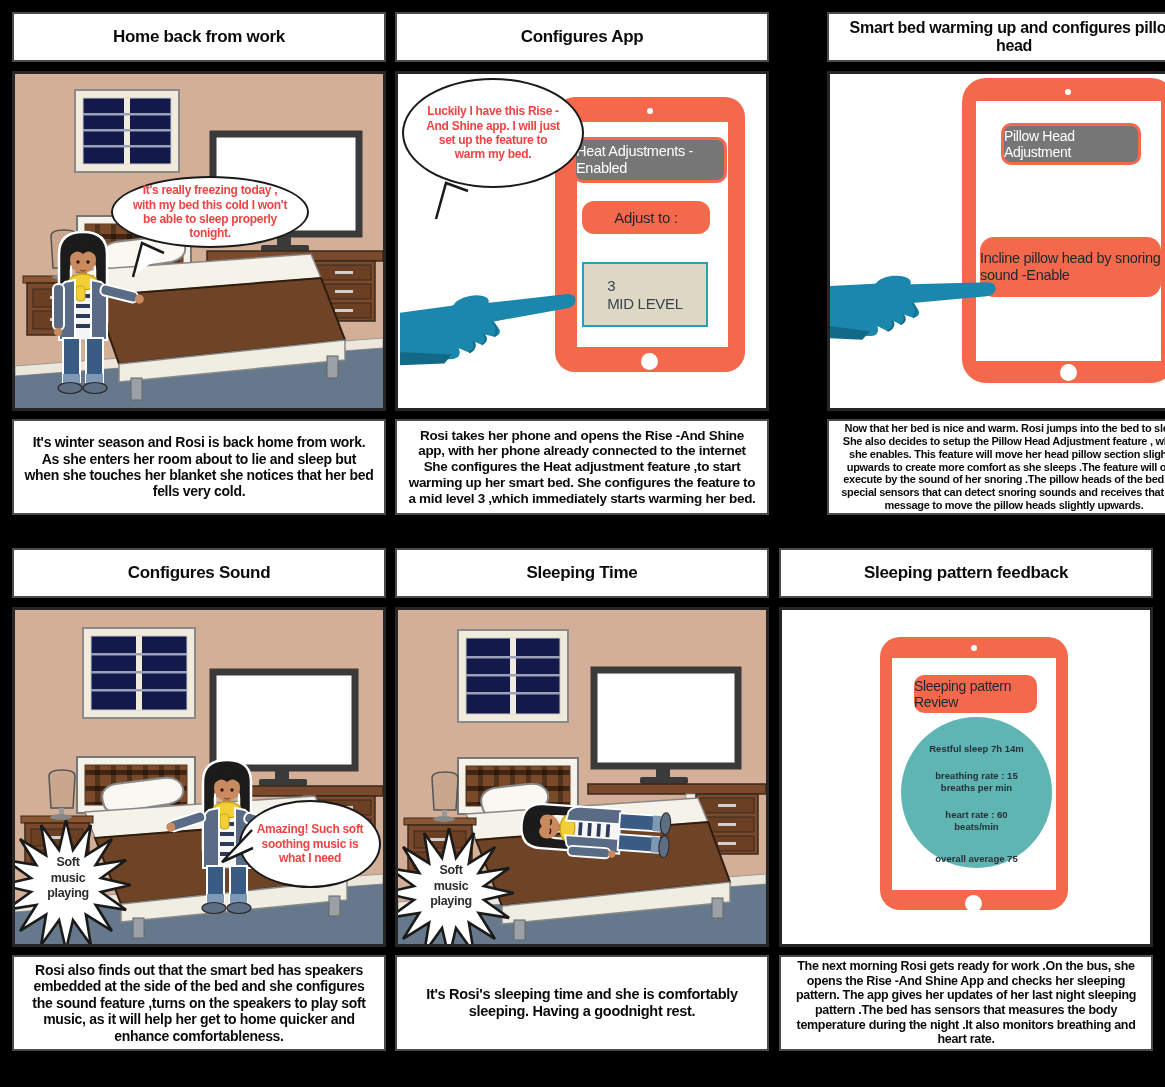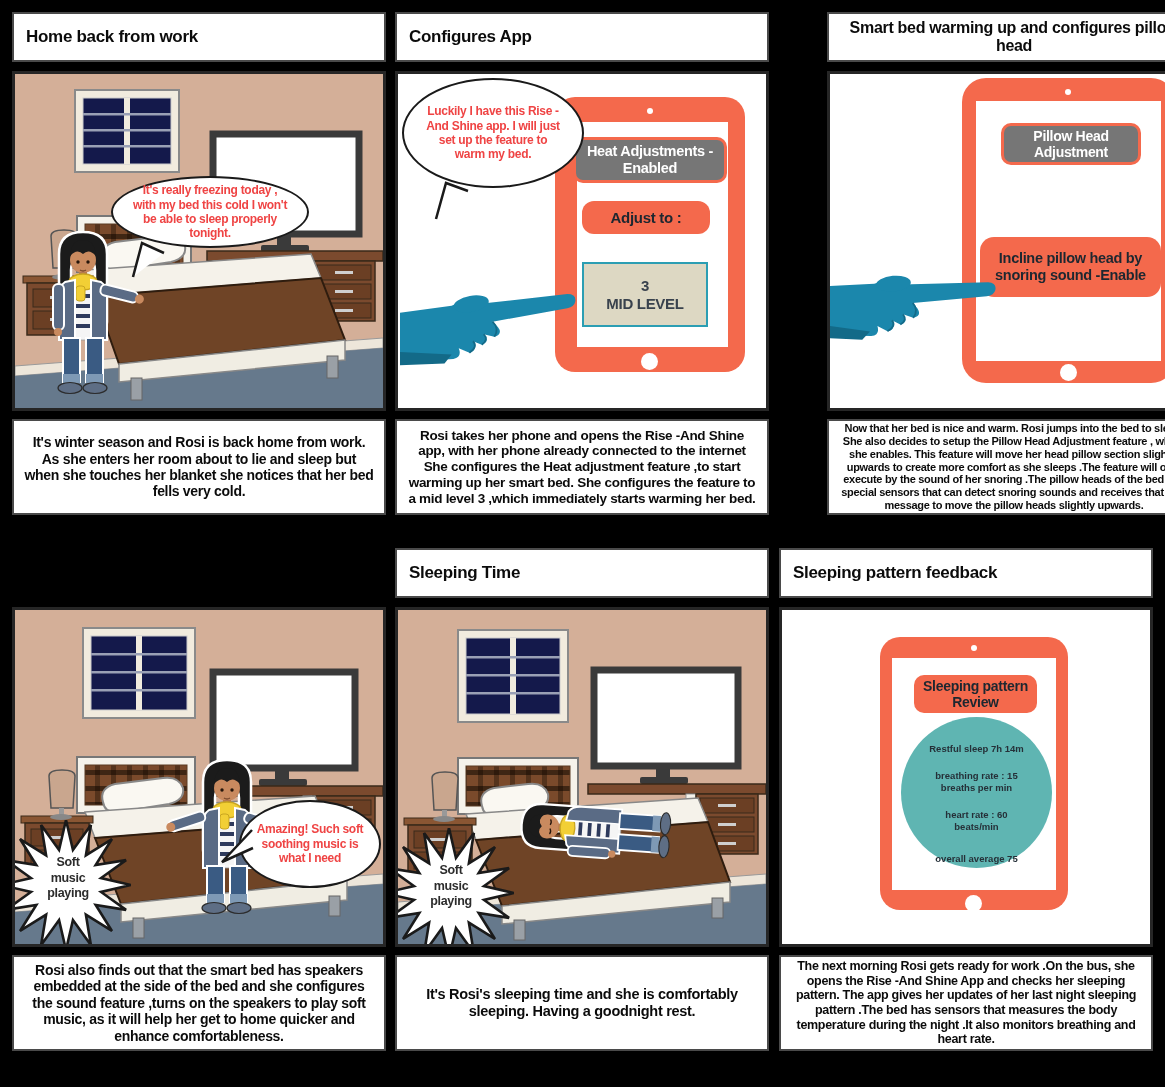--- a/index.html
+++ b/index.html
@@ -1,38 +1,38 @@
 <!DOCTYPE html>
 <html><head>
 <meta charset="utf-8">
 <style>
   html,body{margin:0;padding:0;}
   body{width:1165px;height:1087px;position:relative;background:#000;
        font-family:"Liberation Sans","DejaVu Sans",sans-serif;overflow:hidden;}
   .cell{position:absolute;width:374px;height:505px;}
   .titlebox{position:absolute;left:0;top:0;width:374px;height:50px;background:#fff;
-    border:2px solid #4a4a4a;box-sizing:border-box;display:flex;align-items:center;justify-content:flex-start;
+    border:2px solid #4a4a4a;box-sizing:border-box;display:flex;align-items:center;justify-content:center;
     text-align:center;font-weight:bold;font-size:17px;letter-spacing:-0.3px;color:#0b0b0b;
     line-height:1.1;padding:0 12px;}
   .panel{position:absolute;left:0;top:59px;width:374px;height:340px;background:#fff;
     border:3px solid #262626;box-sizing:border-box;overflow:hidden;}
   .caption{position:absolute;left:0;top:407px;width:374px;height:96px;background:#fff;
     border:2px solid #4a4a4a;box-sizing:border-box;display:flex;align-items:center;justify-content:center;
     text-align:center;font-weight:bold;color:#0b0b0b;padding:3px 9px;letter-spacing:-0.3px;line-height:1.17;}
   .scene{position:absolute;left:0;top:0;width:368px;height:334px;}
   .bubble{position:absolute;background:#fff;border:2.5px solid #1a1a1a;border-radius:50%;
     display:flex;align-items:center;justify-content:center;text-align:center;font-weight:bold;
     color:#ef4444;box-sizing:border-box;letter-spacing:-0.3px;line-height:1.2;z-index:5;}
   .tail{position:absolute;z-index:6;}
   .tablet{position:absolute;background:#F4694C;border-radius:20px;}
   .tscreen{position:absolute;background:#fff;}
   .cam{position:absolute;width:6px;height:6px;border-radius:50%;background:#fff;}
   .homebtn{position:absolute;width:17px;height:17px;border-radius:50%;background:#fff;}
-  .tbtn{position:absolute;display:flex;align-items:center;justify-content:center;text-align:center;
-    font-weight:bold;box-sizing:border-box;letter-spacing:-0.3px;line-height:1.15;}
+  .tbtn{position:absolute;display:flex;align-items:center;justify-content:center;text-align:left;
+    font-weight:normal;box-sizing:border-box;letter-spacing:-0.3px;line-height:1.15;}
   .btn-gray{background:#767676;color:#fff;border:3px solid #F4694C;border-radius:10px;font-size:14.5px;}
   .btn-orange{background:#F4694C;color:#1d2730;border-radius:12px;font-size:15px;}
   .btn-beige{background:#DDD8C3;color:#39424d;border:2px solid #2B9EB3;font-size:15px;white-space:pre-line;}
   .burst{position:absolute;z-index:4;}
   .burst-text{position:absolute;z-index:5;font-weight:bold;color:#2c2c2c;text-align:center;
     white-space:pre-line;line-height:1.25;letter-spacing:-0.3px;}
   .statcircle{position:absolute;background:#5FB5B2;border-radius:50%;display:flex;flex-direction:column;
     align-items:center;justify-content:flex-start;box-sizing:border-box;}
   .stat{font-weight:bold;font-size:9.5px;color:#253038;text-align:center;white-space:pre-line;line-height:1.25;}
   .hand{position:absolute;z-index:3;}
@@ -209,20 +209,23 @@
       <path d="M0,92 L58,95 L50,105 L0,107 Z" fill="#136A88"></path>
       <path d="M104,58 Q112,66 106,75 M94,72 Q100,78 92,84 M82,80 Q88,86 78,93" stroke="#136A88" stroke-width="2" fill="none"></path>
     </svg>
   </div>
   <div class="caption" style="font-size:11px;">
       <span>Now that her bed is nice and warm. Rosi jumps into the bed to sleep. She also decides to setup the Pillow Head Adjustment feature , which she enables. This feature will move her head pillow section slightly upwards to create more comfort as she sleeps .The feature will only execute by the sound of her snoring .The pillow heads of the bed has special sensors that can detect snoring sounds and receives that as a message to move the pillow heads slightly upwards.</span>
     </div>
 </div>
 
 <div class="cell" style="left:12px;top:548px;">
+  <div class="titlebox">
+      <span>Configures Sound</span>
+    </div>
   <div class="panel">
     <svg class="scene" viewBox="0 0 368 334">
       <defs>
         <pattern id="plaid-p4" width="16" height="16" patternUnits="userSpaceOnUse">
           <rect width="16" height="16" fill="#7A4A2B"></rect>
           <rect width="16" height="5" fill="#3f2614"></rect>
           <rect width="5" height="16" fill="#54331c"></rect>
           <rect width="5" height="5" fill="#2e1a0c"></rect>
         </pattern>
       </defs>

